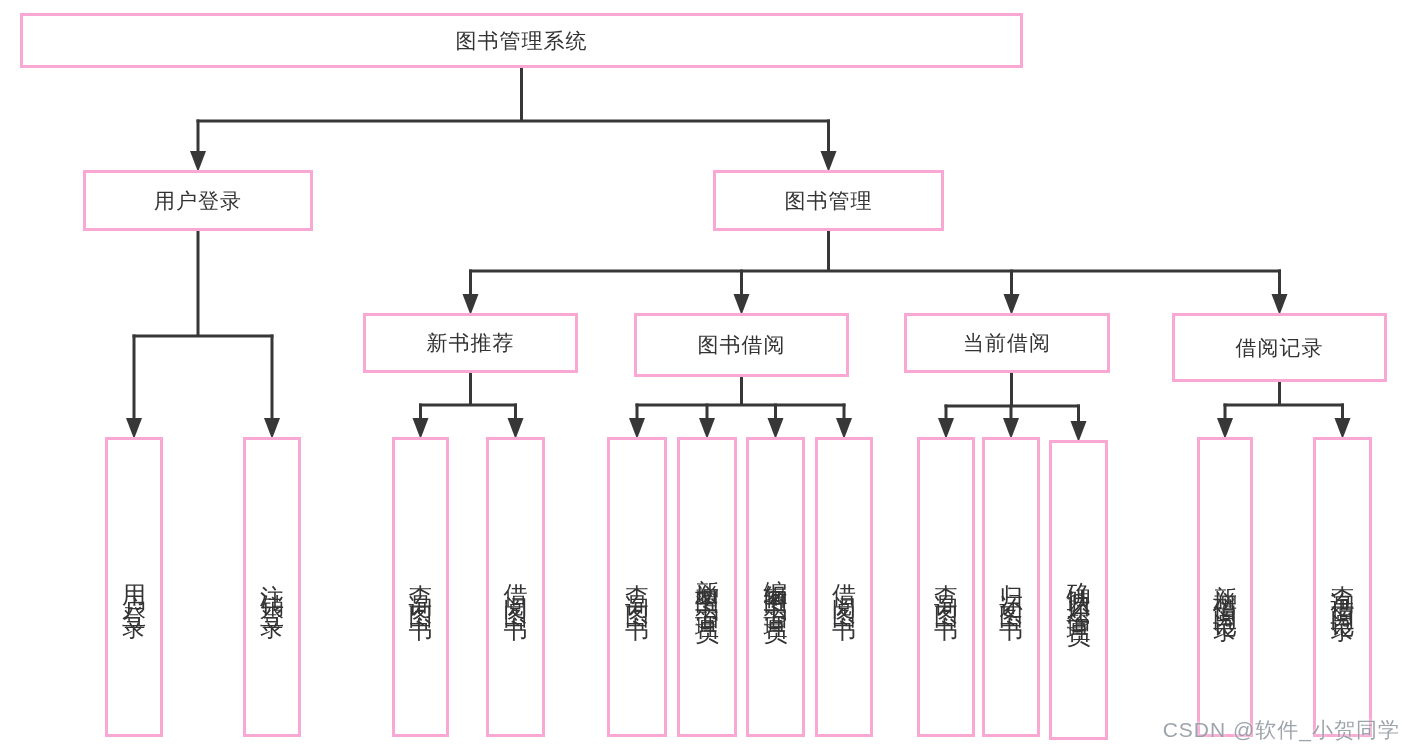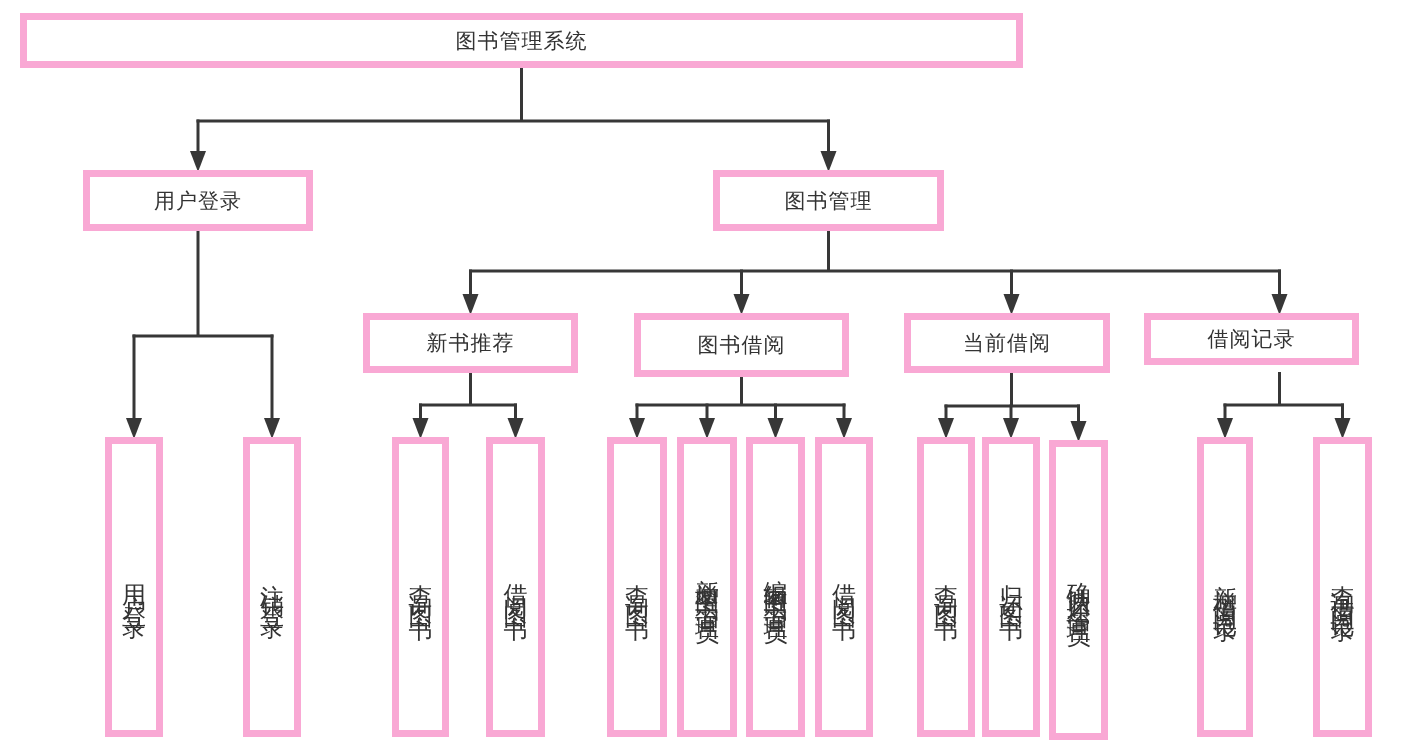--- a/index.html
+++ b/index.html
@@ -13,21 +13,21 @@
   }
   #connector-layer {
     position: absolute;
     left: 0; top: 0;
     width: 1405px; height: 747px;
     pointer-events: none;
   }
   .node {
     position: absolute;
     box-sizing: border-box;
-    border: 7px solid #f9a8d4;
+    border: 3px solid #f9a8d4;
     background: #ffffff;
     color: #333333;
     display: flex;
     align-items: center;
     justify-content: center;
     z-index: 2;
   }
   .node.h { font-size: 21px; letter-spacing: 1px; white-space: nowrap; }
   .node.v span {
     writing-mode: vertical-rl;
@@ -117,21 +117,21 @@
       </div>
       <div class="node h" style="left: 363px; top: 313px; width: 215px; height: 60px;">
         <span>新书推荐</span>
       </div>
       <div class="node h" style="left: 634px; top: 313px; width: 215px; height: 64px;">
         <span>图书借阅</span>
       </div>
       <div class="node h" style="left: 904px; top: 313px; width: 206px; height: 60px;">
         <span>当前借阅</span>
       </div>
-      <div class="node h" style="left: 1144px; top: 313px; width: 215px; height: 52px;">
+      <div class="node h" style="left: 1172px; top: 313px; width: 215px; height: 69px;">
         <span>借阅记录</span>
       </div>
       <div class="node v" style="left: 105px; top: 437px; width: 58px; height: 300px;">
         <span style="letter-spacing: 11px;">用户登录</span>
       </div>
       <div class="node v" style="left: 243px; top: 437px; width: 58px; height: 300px;">
         <span style="letter-spacing: 11px;">注销登录</span>
       </div>
       <div class="node v" style="left: 392px; top: 437px; width: 57px; height: 300px;">
         <span style="letter-spacing: 11px;">查询图书</span>
@@ -160,13 +160,14 @@
       <div class="node v" style="left: 1049px; top: 440px; width: 59px; height: 300px;">
         <span style="letter-spacing: 6px;">确认归还（管理员）</span>
       </div>
       <div class="node v" style="left: 1197px; top: 437px; width: 56px; height: 300px;">
         <span style="letter-spacing: 7px;">新增借阅记录</span>
       </div>
       <div class="node v" style="left: 1313px; top: 437px; width: 59px; height: 300px;">
         <span style="letter-spacing: 7px;">查询借阅记录</span>
       </div>
     </div>
+  <div id="watermark">CSDN @软件_小贺同学</div>
 </div>
 
 </body></html>

